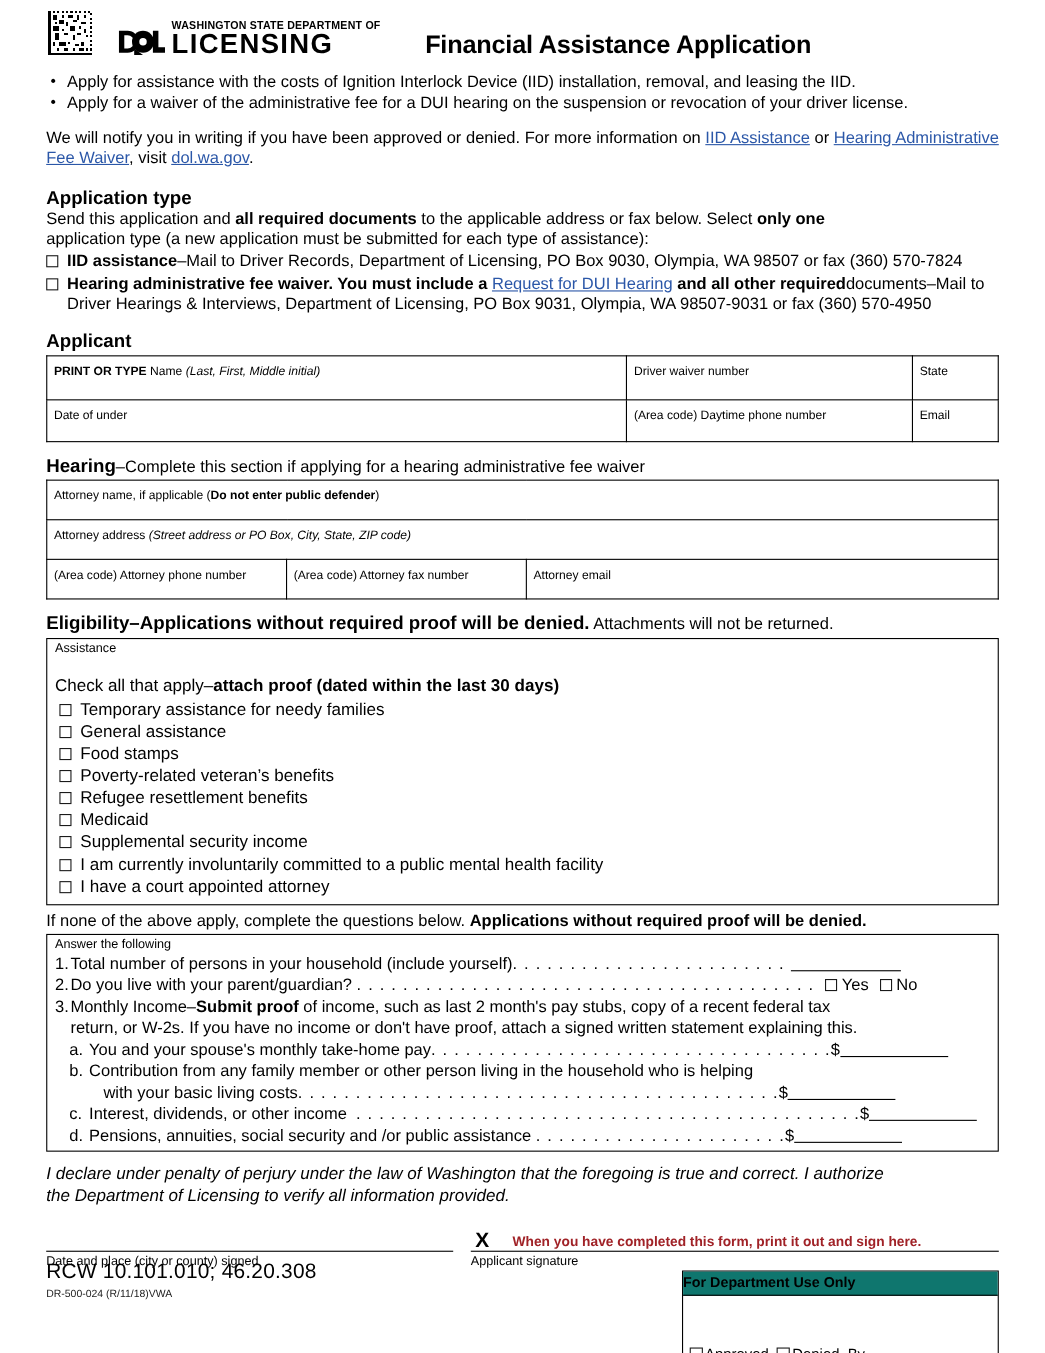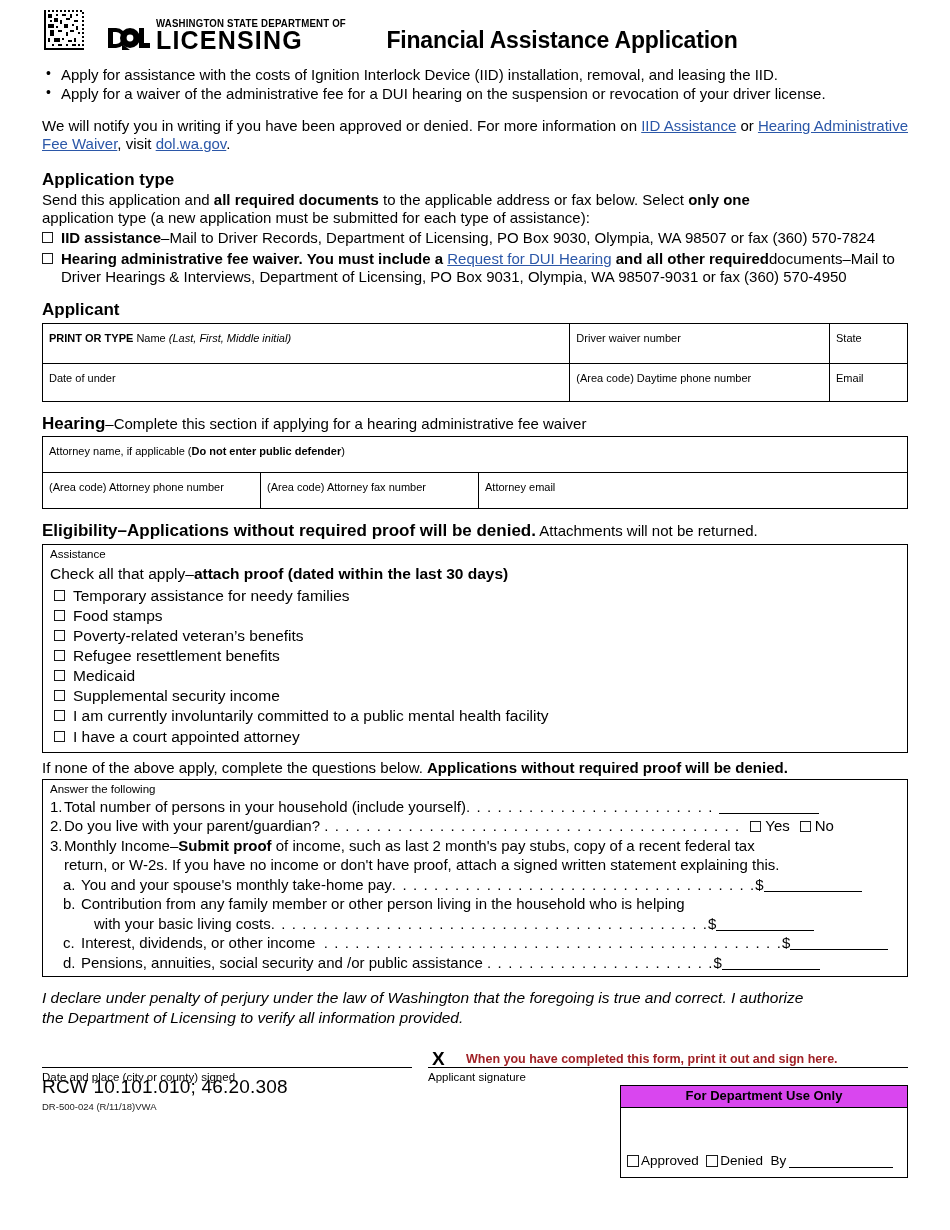--- a/index.html
+++ b/index.html
@@ -73,21 +73,21 @@
 
   .applicant-tbl { margin-top:3px; }
   .hearing-tbl { margin-top:3px; }
 
   
   .elig-box {
     width:866px; border:1.4px solid #000; margin-top:3px;
     padding:3px 7px 5px 7px;
   }
   .elig-cap { font-size:11.5px; line-height:1.2; }
-  .elig-head { font-size:15.5px; margin-top:3px; }
+  .elig-head { font-size:15.5px; margin-top:17px; }
   .elig-head b { font-weight:bold; }
   .elig-list { margin-top:2px; }
   .elig-item { position:relative; padding-left:23px; font-size:15.5px; line-height:1.30; }
   .elig-item > .cbx { position:absolute; left:4px; top:4px; margin:0; }
 
   .none-line { margin-top:6px; font-size:15px; }
   .none-line b { font-weight:bold; }
 
   
   .q-box { width:866px; border:1.4px solid #000; margin-top:2px; padding:3px 7px 4px 7px; }
@@ -114,22 +114,22 @@
     position:absolute; color:#A02227; font-weight:bold; font-size:12.5px;
   }
   .rcw { position:absolute; left:0; top:26px; font-size:19px; letter-spacing:.2px; }
   .docnum { position:absolute; left:0; top:52px; font-size:9.5px; color:#222; }
 
   .dept-box {
     position:absolute; left:578px; top:6px; width:288px;
     border:1.4px solid #000; background:#fff;
   }
   .dept-hd {
-    background:#d946ef; border-bottom:1.4px solid #000;
-    text-align:center; font-weight:bold; font-size:13px; padding:2px 0 3px 0;
+    background:#0f766e; border-bottom:1.4px solid #000;
+    font-weight:bold; font-size:13px; padding:2px 0 3px 0;
   }
   .dept-bd { font-size:13.5px; padding:5px 6px 7px 6px; white-space:nowrap;margin-top:40px; }
   .dept-bd .cbx { width:12px; height:12px; margin-right:2px; vertical-align:-2px; }
   .dept-bd .byline {
     display:inline-block; border-bottom:1.4px solid #000; width:104px;
     vertical-align:-3px; margin-left:3px; height:.9em;
   }
 </style>
 </head>
 <body>
@@ -266,20 +266,25 @@
   <div style="margin-top:12px;">
     <h2 class="sec"><span>Hearing</span><span class="sec-inline">–Complete this section if applying for a hearing administrative fee waiver</span></h2>
     <table class="tbl hearing-tbl">
       <tbody>
           <tr>
         <td colspan="3" style="height:36px;">
           <span class="fl"><span>Attorney name, if applicable (</span><b>Do not enter public defender</b><span>)</span></span>
         </td>
       </tr>
       <tr>
+        <td colspan="3" style="height:36px;">
+          <span class="fl"><span>Attorney address </span><i>(Street address or PO Box, City, State, ZIP code)</i></span>
+        </td>
+      </tr>
+      <tr>
         <td style="width:218px; height:36px;">
           <span class="fl">(Area code) Attorney phone number</span>
         </td>
         <td style="width:218px;">
           <span class="fl">(Area code) Attorney fax number</span>
         </td>
         <td>
           <span class="fl">Attorney email</span>
         </td>
       </tr>
@@ -288,20 +293,21 @@
   </div>
 
   <div style="margin-top:12px;">
     <h2 class="sec"><span>Eligibility</span><span>–Applications without required proof will be denied.</span><span class="sec-inline"> Attachments will not be returned.</span></h2>
 
     <div class="elig-box">
       <div class="elig-cap">Assistance</div>
       <div class="elig-head"><span>Check all that apply–</span><b>attach proof (dated within the last 30 days)</b></div>
       <div class="elig-list">
         <div class="elig-item"><span class="cbx"></span><span>Temporary assistance for needy families</span></div>
+        <div class="elig-item"><span class="cbx"></span><span>General assistance</span></div>
         <div class="elig-item"><span class="cbx"></span><span>Food stamps</span></div>
         <div class="elig-item"><span class="cbx"></span><span>Poverty-related veteran’s benefits</span></div>
         <div class="elig-item"><span class="cbx"></span><span>Refugee resettlement benefits</span></div>
         <div class="elig-item"><span class="cbx"></span><span>Medicaid</span></div>
         <div class="elig-item"><span class="cbx"></span><span>Supplemental security income</span></div>
         <div class="elig-item"><span class="cbx"></span><span>I am currently involuntarily committed to a public mental health facility</span></div>
         <div class="elig-item"><span class="cbx"></span><span>I have a court appointed attorney</span></div>
       </div>
     </div>
 

